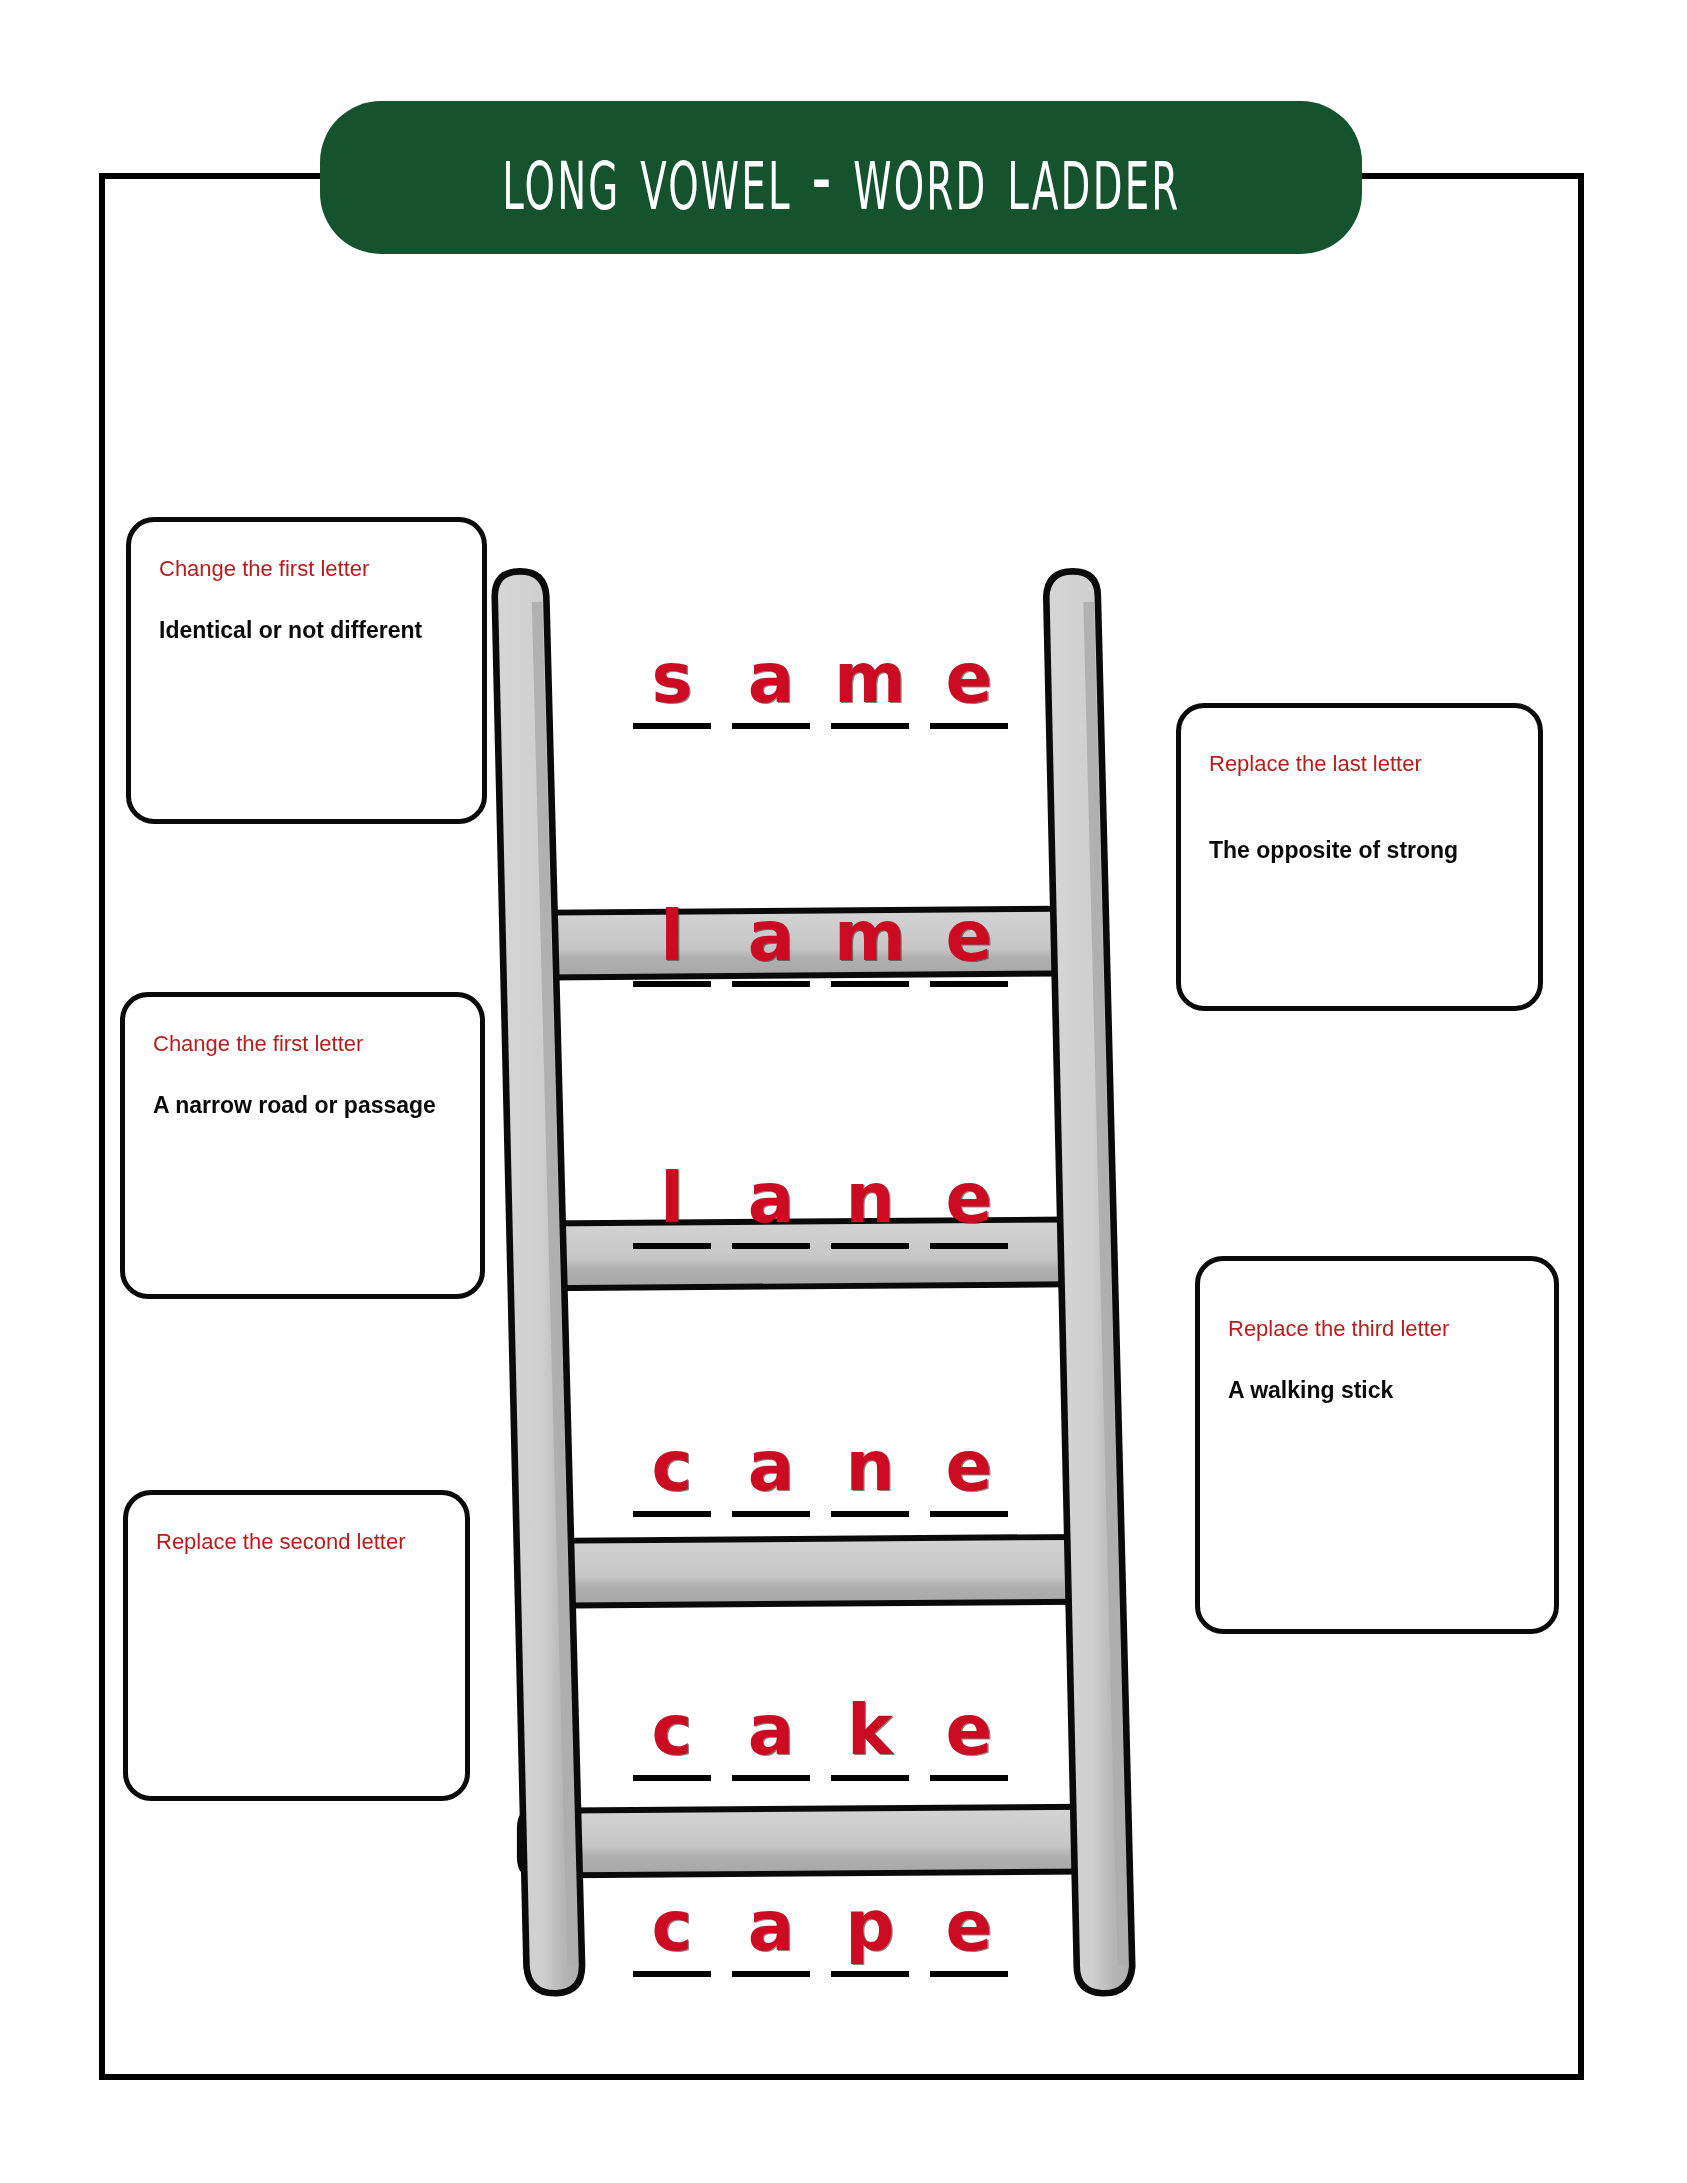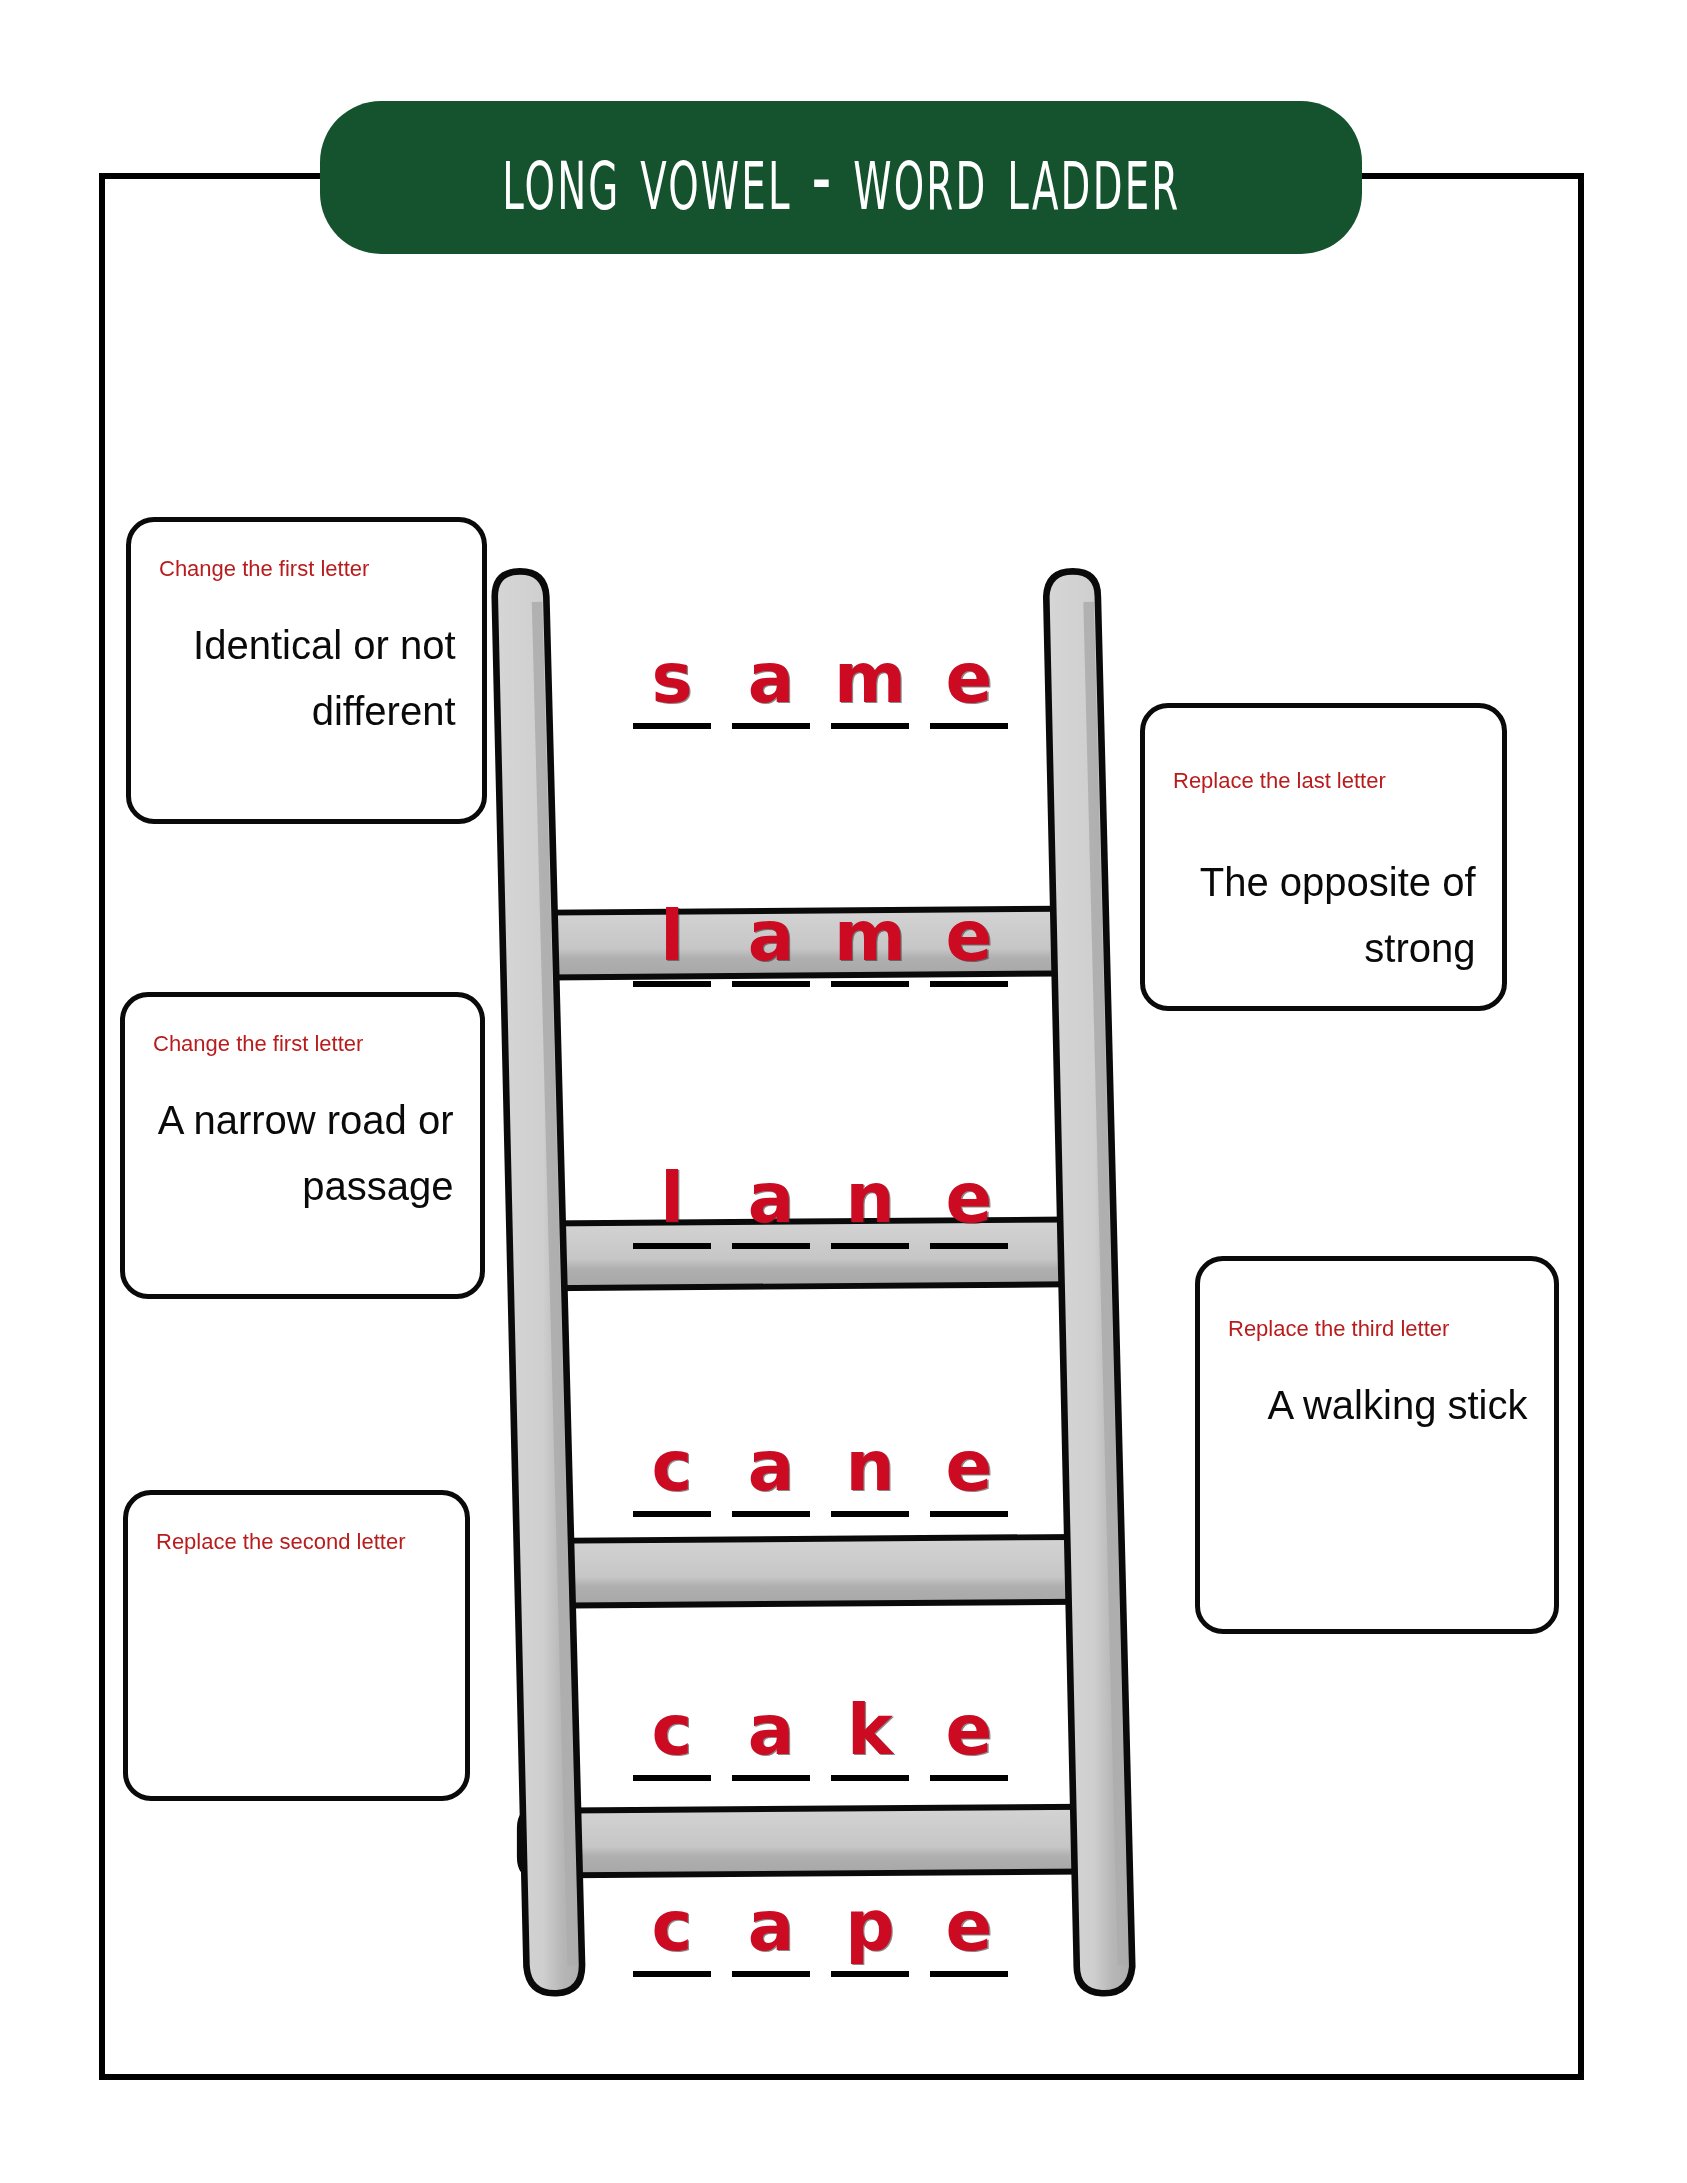--- a/index.html
+++ b/index.html
@@ -66,34 +66,33 @@
   }
   .clue-instruction {
     font-size: 22px;
     font-weight: 300;
     color: #b91c1c;
     line-height: 1.65;
     margin: 0 0 25px 0;
     font-stretch: condensed;
   }
   .clue-definition {
-    font-size: 40px;
-    font-weight: 400;
+    font-size: 23px;
+    font-weight: 700;
     color: #0a0a0a;
     line-height: 1.65;
     margin: 0;
     font-stretch: condensed;
-    text-align: right;
   }
 
   #clue-left-1 { left: 126px; top: 517px;  width: 361px; height: 307px; }
   #clue-left-2 { left: 120px; top: 992px; width: 365px; height: 307px; }
   #clue-left-3 { left: 123px; top: 1490px; width: 347px; height: 311px; }
 
-  #clue-right-1 { left: 1140px; top: 703px; width: 367px; height: 308px; padding-top: 55px; }
+  #clue-right-1 { left: 1176px; top: 703px; width: 367px; height: 308px; padding-top: 38px; }
   #clue-right-2 { left: 1195px; top: 1256px; width: 364px; height: 378px; padding-top: 50px; }
   #clue-right-1 .clue-instruction { margin-bottom: 50px; }
   #clue-right-2 .clue-instruction { margin-bottom: 25px; }
 
   
   #ladder {
     position: absolute;
     left: 463px;
     top: 562px;
     width: 701px;

